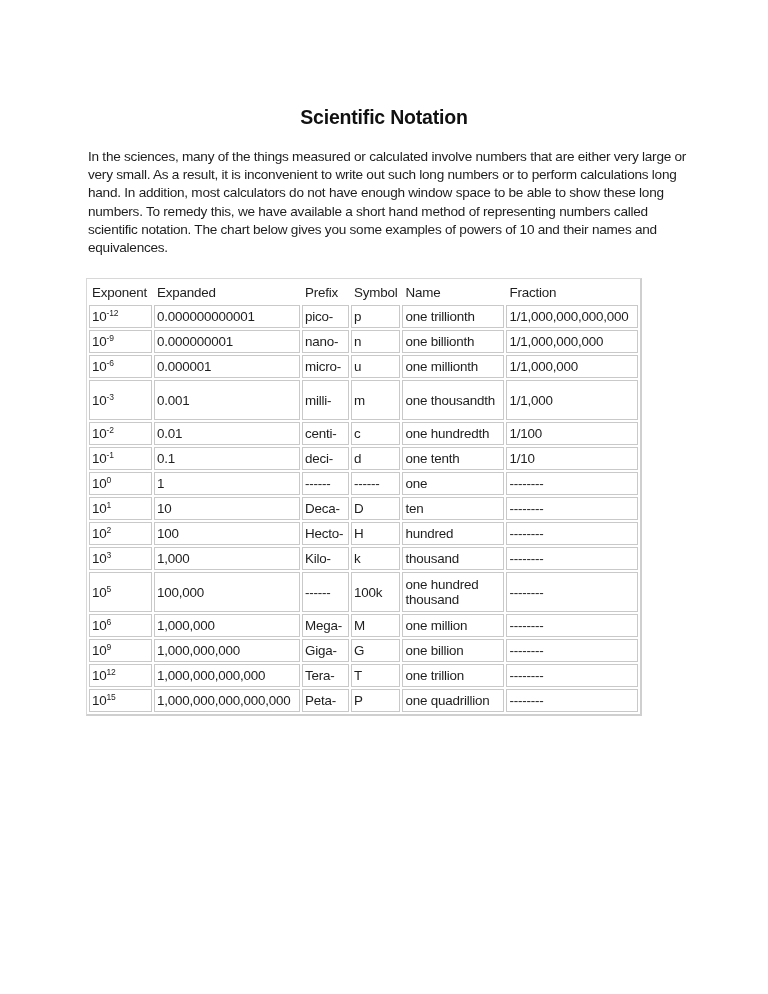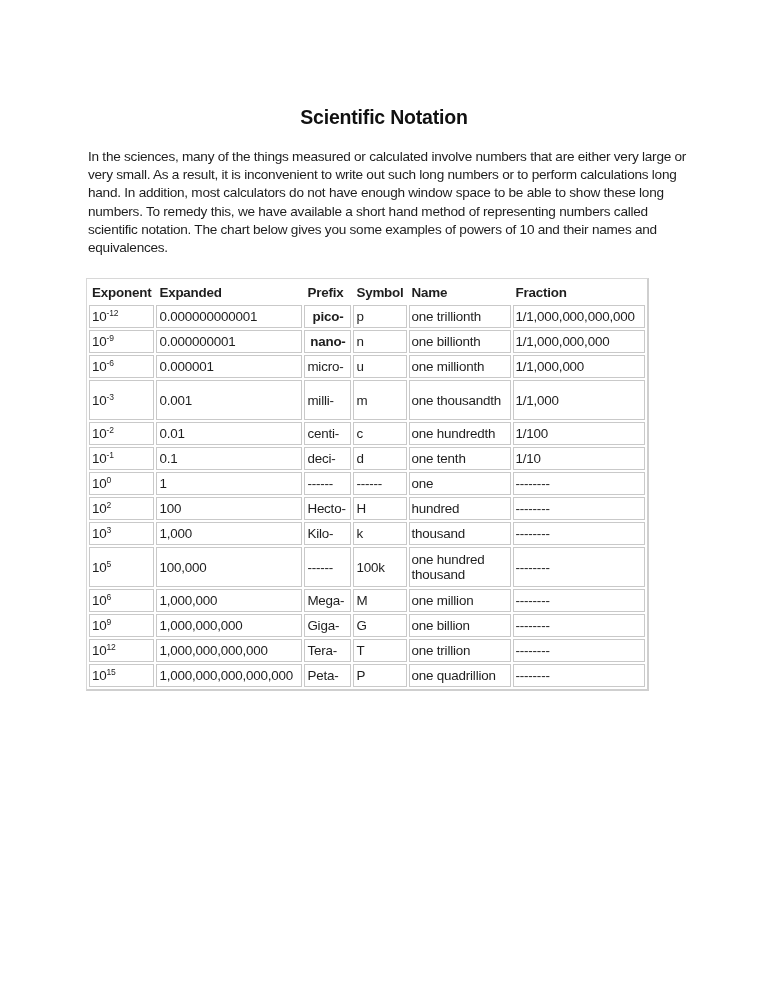--- a/index.html
+++ b/index.html
@@ -6,33 +6,33 @@
     body { width: 768px; height: 994px; position: relative; overflow: hidden;
       font-family: "Liberation Sans", "DejaVu Sans", sans-serif; color: #1a1a1a; }
     .page { position: absolute; left: 0; top: 12px; width: 768px; height: 994px; }
     .title { position: absolute; top: 94px; left: 0; width: 768px; text-align: center;
       font-size: 19.5px; font-weight: bold; color: #111; letter-spacing: -0.2px; }
     .para { position: absolute; top: 136px; left: 88px; width: 600px;
       font-size: 13.6px; line-height: 18.2px; color: #1e1e1e; letter-spacing: -0.25px; }
     table.sci { position: absolute; top: 266px; left: 86px; border-collapse: separate;
       border-spacing: 2px; border: 1px solid #d8d8d8; border-right: 2px solid #cfcfcf;
       border-bottom: 2px solid #cfcfcf; font-size: 13.4px; color: #1e1e1e; letter-spacing: -0.2px; }
-    table.sci th { font-weight: bold; text-align: left; padding: 1px 2px; height: 18px;
+    table.sci th { font-weight: normal; text-align: left; padding: 1px 2px; height: 18px;
       border: 1px solid #ffffff; }
     table.sci td { border: 1px solid #c9c9c9; padding: 1px 2px; height: 19px; vertical-align: middle;
       line-height: 15px; }
     table.sci td.tall { height: 36px; }
     sup { font-size: 8.5px; vertical-align: 5px; line-height: 0; }
     .c-exp { width: 57px; }
     .c-expd { width: 140px; }
     .c-pre { width: 41px; }
     .c-sym { width: 40px; }
     .c-name { width: 96px; margin-left: 44px; }
     .c-frac { width: 126px; }
-    .center { text-align: center; font-weight: bold; }
+    .center { text-align: left; }
   </style>
 </head>
 <body>
 
 <div class="page">
   <div class="title">Scientific Notation</div>
   <div class="para">In the sciences, many of the things measured or calculated involve numbers that are either very large or very small. As a result, it is inconvenient to write out such long numbers or to perform calculations long hand. In addition, most calculators do not have enough window space to be able to show these long numbers. To remedy this, we have available a short hand method of representing numbers called scientific notation. The chart below gives you some examples of powers of 10 and their names and equivalences.</div>
 
   <table class="sci">
     <thead>
@@ -102,20 +102,28 @@
 
   <tr>
     <td><span>10</span><sup>0</sup></td>
     <td>1</td>
     <td>------</td>
     <td>------</td>
     <td>one</td>
     <td>--------</td>
   </tr>
 
+  <tr>
+    <td><span>10</span><sup>1</sup></td>
+    <td>10</td>
+    <td>Deca-</td>
+    <td>D</td>
+    <td>ten</td>
+    <td>--------</td>
+  </tr>
 
   <tr>
     <td><span>10</span><sup>2</sup></td>
     <td>100</td>
     <td>Hecto-</td>
     <td>H</td>
     <td>hundred</td>
     <td>--------</td>
   </tr>
 

